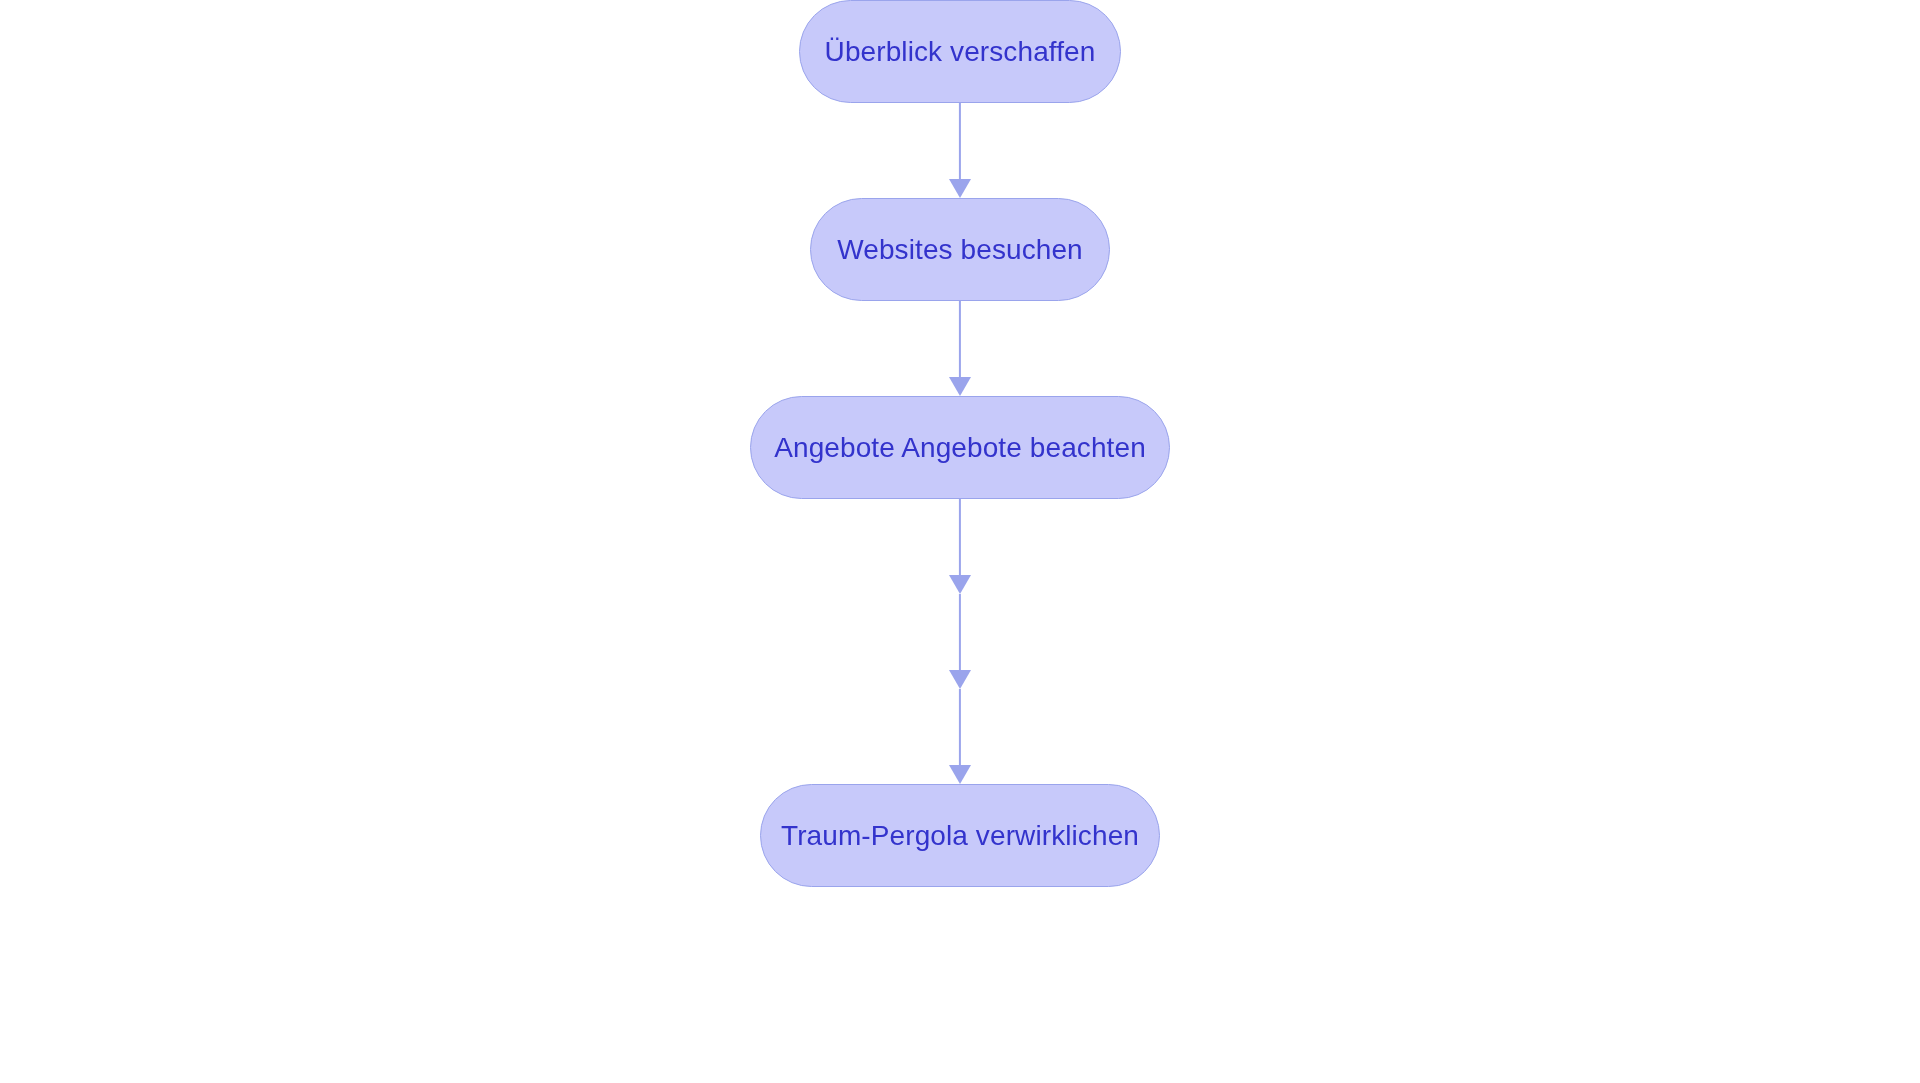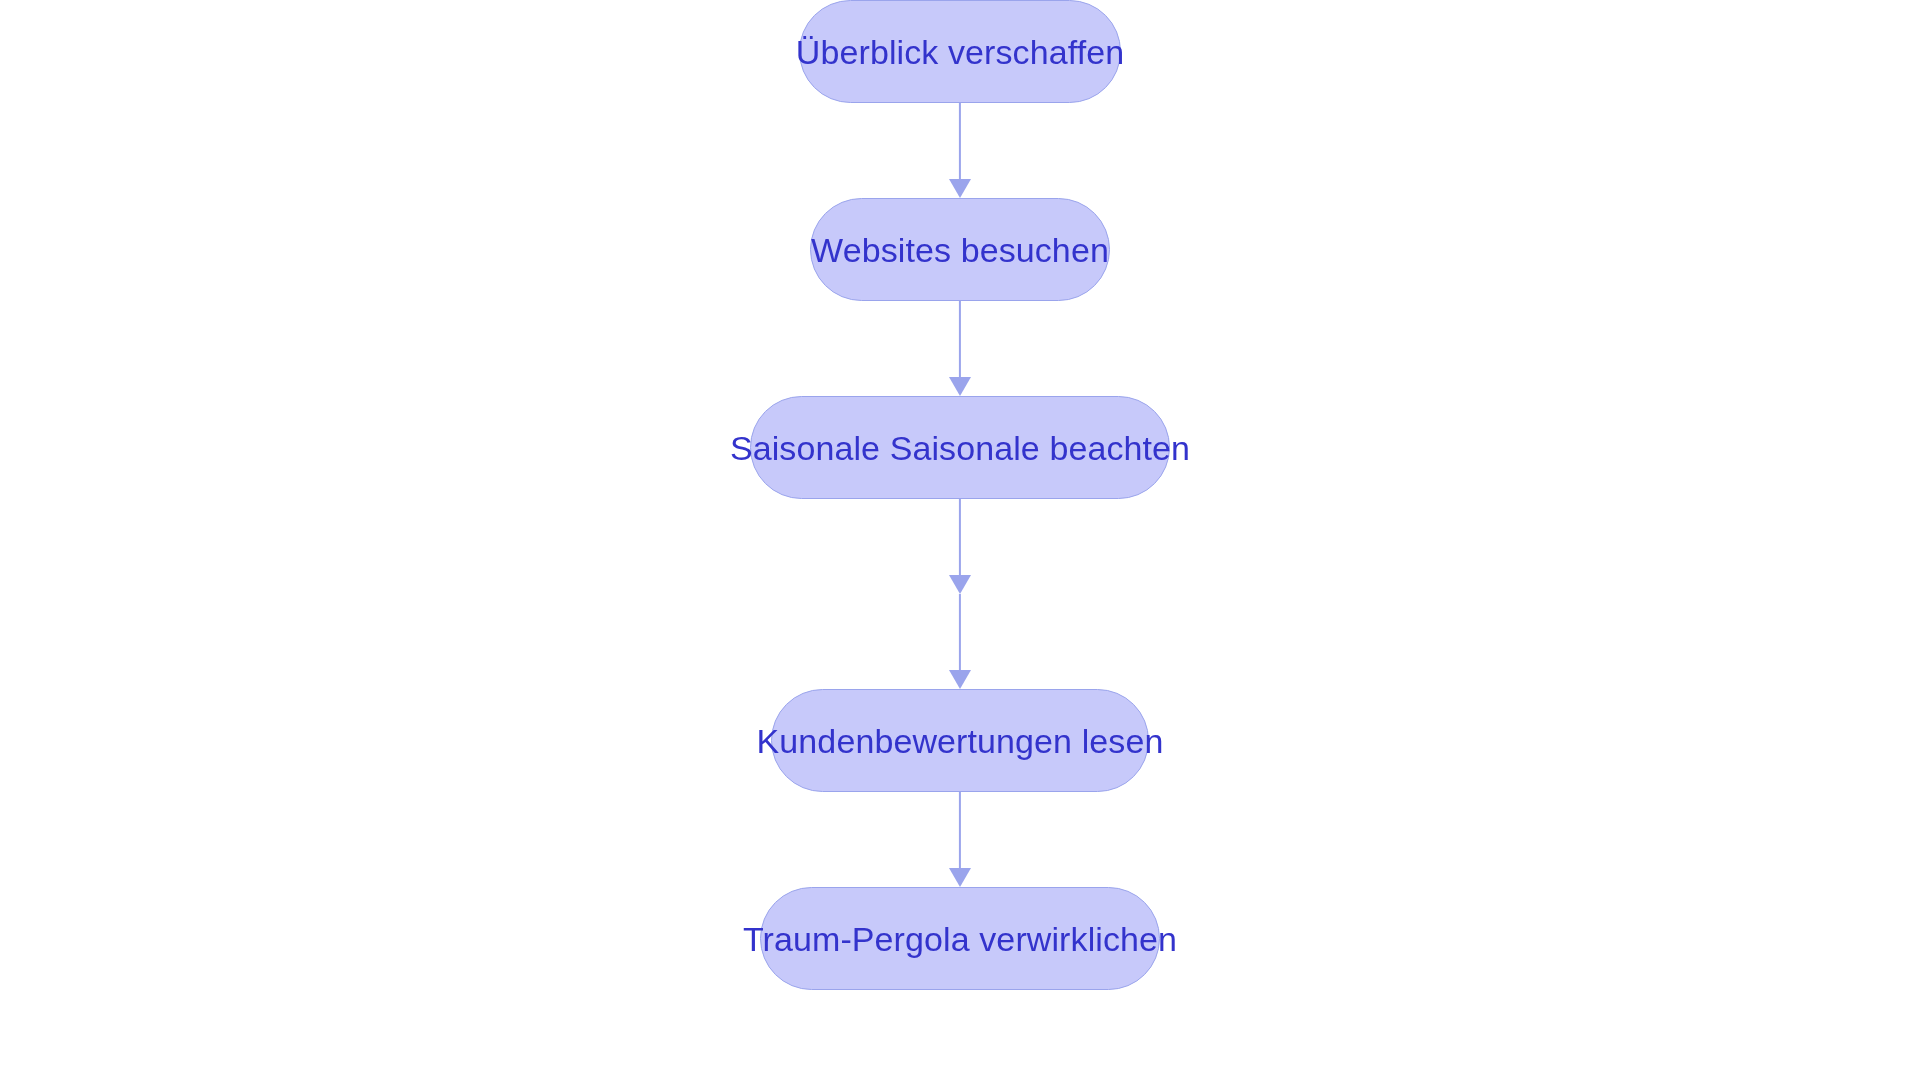--- a/index.html
+++ b/index.html
@@ -36,21 +36,21 @@
     border-radius: 60px;
     background: #c7c9fa;
     display: flex;
     align-items: center;
     justify-content: center;
     padding: 0 34px;
     flex: 0 0 auto;
   }
   .node-label {
     color: #3333cc;
-    font-size: 34px;
+    font-size: 28px;
     line-height: 1;
     white-space: nowrap;
     font-family: "Liberation Sans", sans-serif;
     letter-spacing: 0.1px;
   }
   .connector {
     flex: 0 0 auto;
     width: 30px;
     height: 95px;
     position: relative;
@@ -101,37 +101,34 @@
     <div class="node w-n1">
       <span class="node-label">Websites besuchen</span>
     </div>
 
     <div class="connector">
       <div class="connector-line"></div>
       <div class="connector-head"></div>
     </div>
 
     <div class="node w-n2">
-      <span class="node-label">Saisonale Saisonale beachten</span>
+      <span class="node-label">Angebote Angebote beachten</span>
     </div>
 
     <div class="connector">
       <div class="connector-line"></div>
       <div class="connector-head"></div>
     </div>
 
 
     <div class="connector">
       <div class="connector-line"></div>
       <div class="connector-head"></div>
     </div>
 
-    <div class="node w-n4">
-      <span class="node-label">Kundenbewertungen lesen</span>
-    </div>
 
     <div class="connector">
       <div class="connector-line"></div>
       <div class="connector-head"></div>
     </div>
 
     <div class="node w-n5">
       <span class="node-label">Traum-Pergola verwirklichen</span>
     </div>
 

